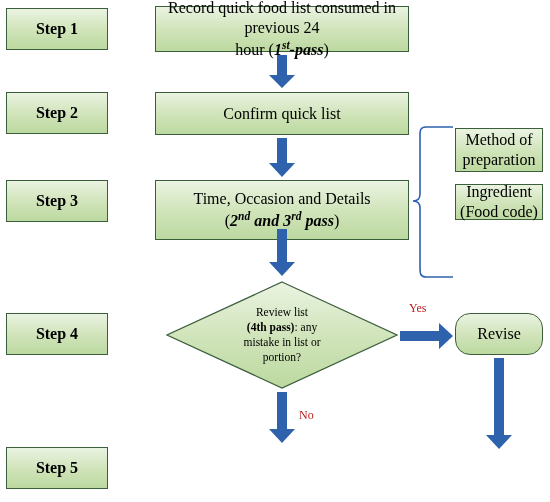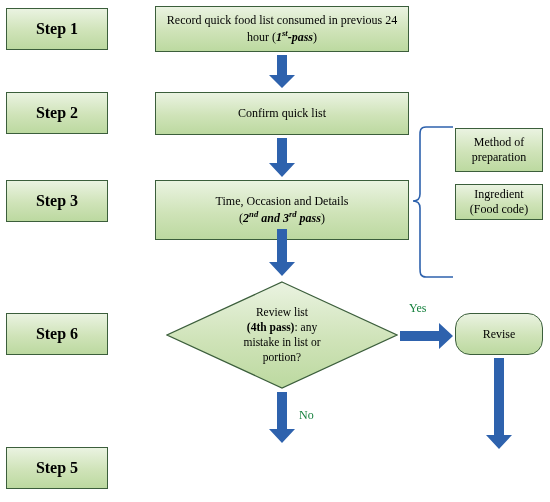--- a/index.html
+++ b/index.html
@@ -17,21 +17,21 @@
   }
   .box {
     position: absolute;
     box-sizing: border-box;
     border: 1px solid #3b5e3b;
     background: linear-gradient(to bottom, #eaf3e1 0%, #cfe3b8 55%, #bcd9a0 100%);
     display: flex;
     align-items: center;
     justify-content: center;
     text-align: center;
-    font-size: 12px;
+    font-size: 16px;
     color: #000000;
     line-height: 1.25;
     padding: 2px 4px;
   }
   .step-box {
     font-weight: bold;
     font-size: 16px;
   }
   .box-text {
     display: block;
@@ -58,21 +58,21 @@
     color: #000;
     pointer-events: none;
   }
   .arrow {
     position: absolute;
   }
   .arrow svg { display: block; }
   .edge-label {
     position: absolute;
     font-size: 12px;
-    color: #15803d;
+    color: #b91c1c;
     font-family: "Liberation Serif", serif;
   }
   .brace {
     position: absolute;
   }
   .brace svg { display: block; }
   sup { font-size: 0.72em; vertical-align: super; }
   .bi { font-weight: bold; font-style: italic; }
   .b { font-weight: bold; }
 </style>
@@ -84,21 +84,21 @@
   <div class="box step-box" style="left:6px; top:8px; width:102px; height:42px;">
     <span class="box-text">Step 1</span>
   </div>
   <div class="box step-box" style="left:6px; top:92px; width:102px; height:42px;">
     <span class="box-text">Step 2</span>
   </div>
   <div class="box step-box" style="left:6px; top:180px; width:102px; height:42px;">
     <span class="box-text">Step 3</span>
   </div>
   <div class="box step-box" style="left:6px; top:313px; width:102px; height:42px;">
-    <span class="box-text">Step 6</span>
+    <span class="box-text">Step 4</span>
   </div>
   <div class="box step-box" style="left:6px; top:447px; width:102px; height:42px;">
     <span class="box-text">Step 5</span>
   </div>
 
   <div class="box" style="left:155px; top:6px; width:254px; height:46px;">
     <span class="box-text">
       <span>Record quick food list consumed in previous 24</span><br>
       <span>hour (</span><span class="bi">1<sup>st</sup>-pass</span><span>)</span>
     </span>

